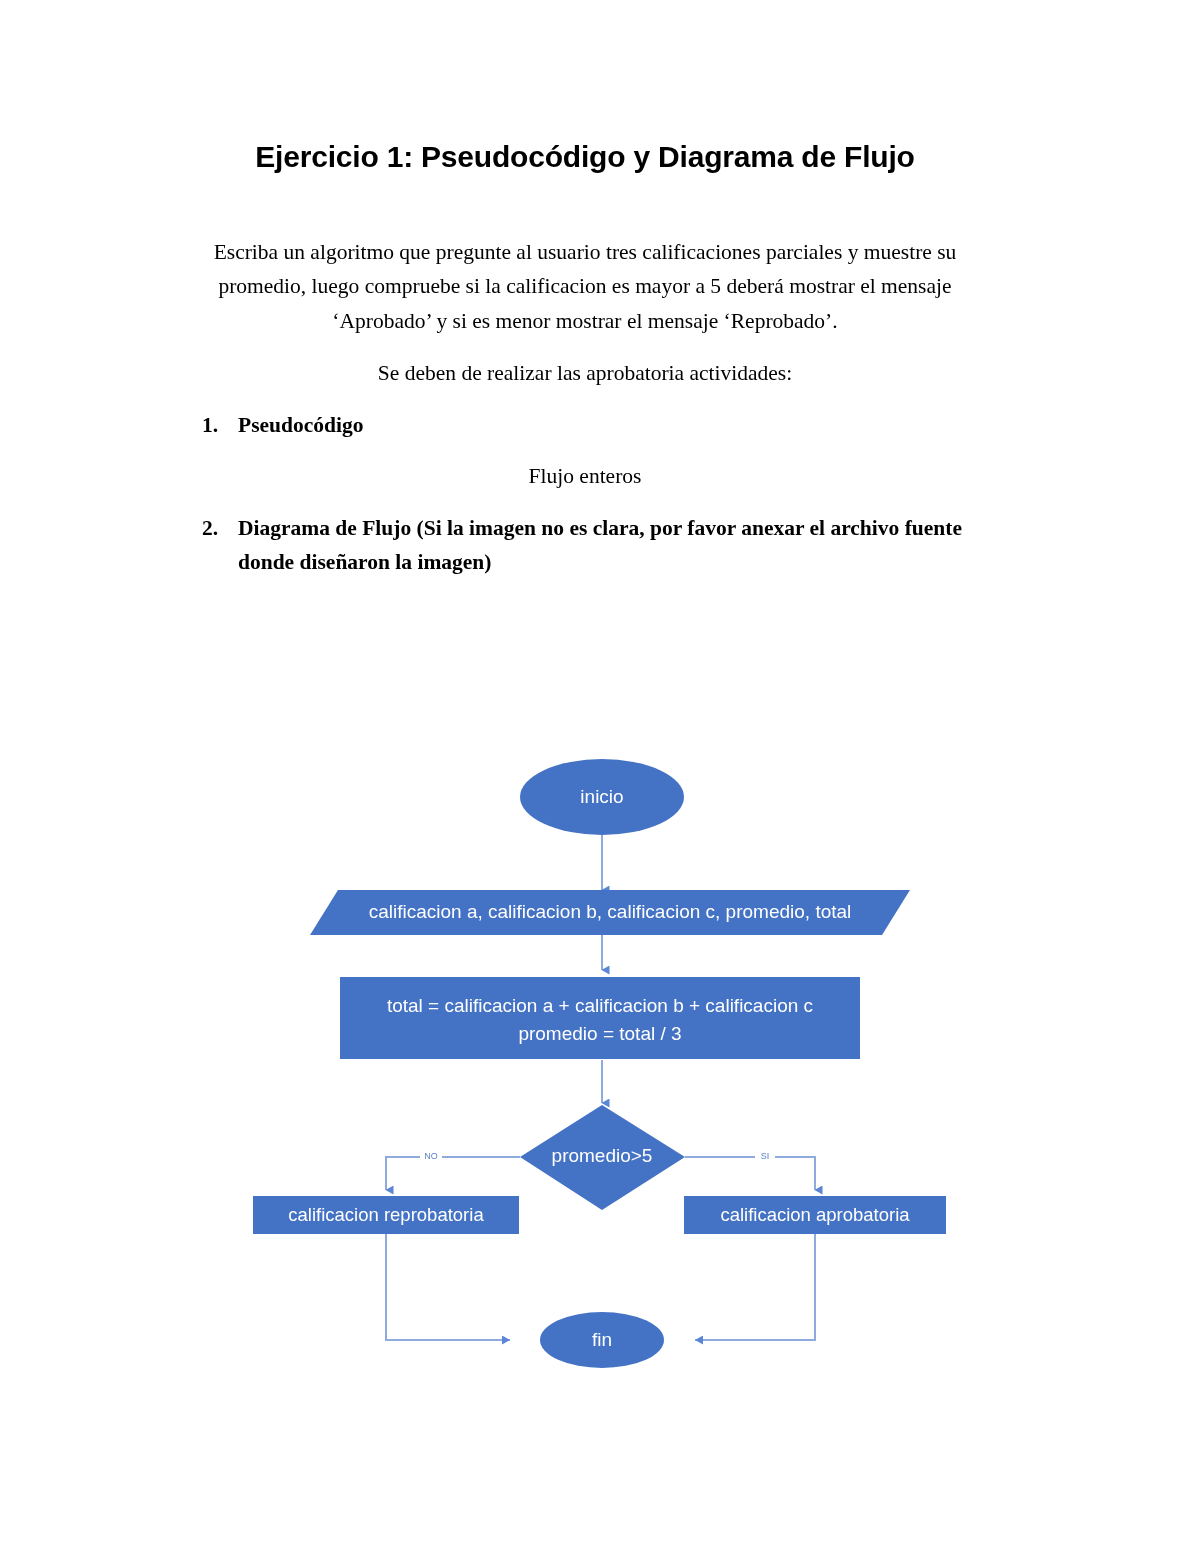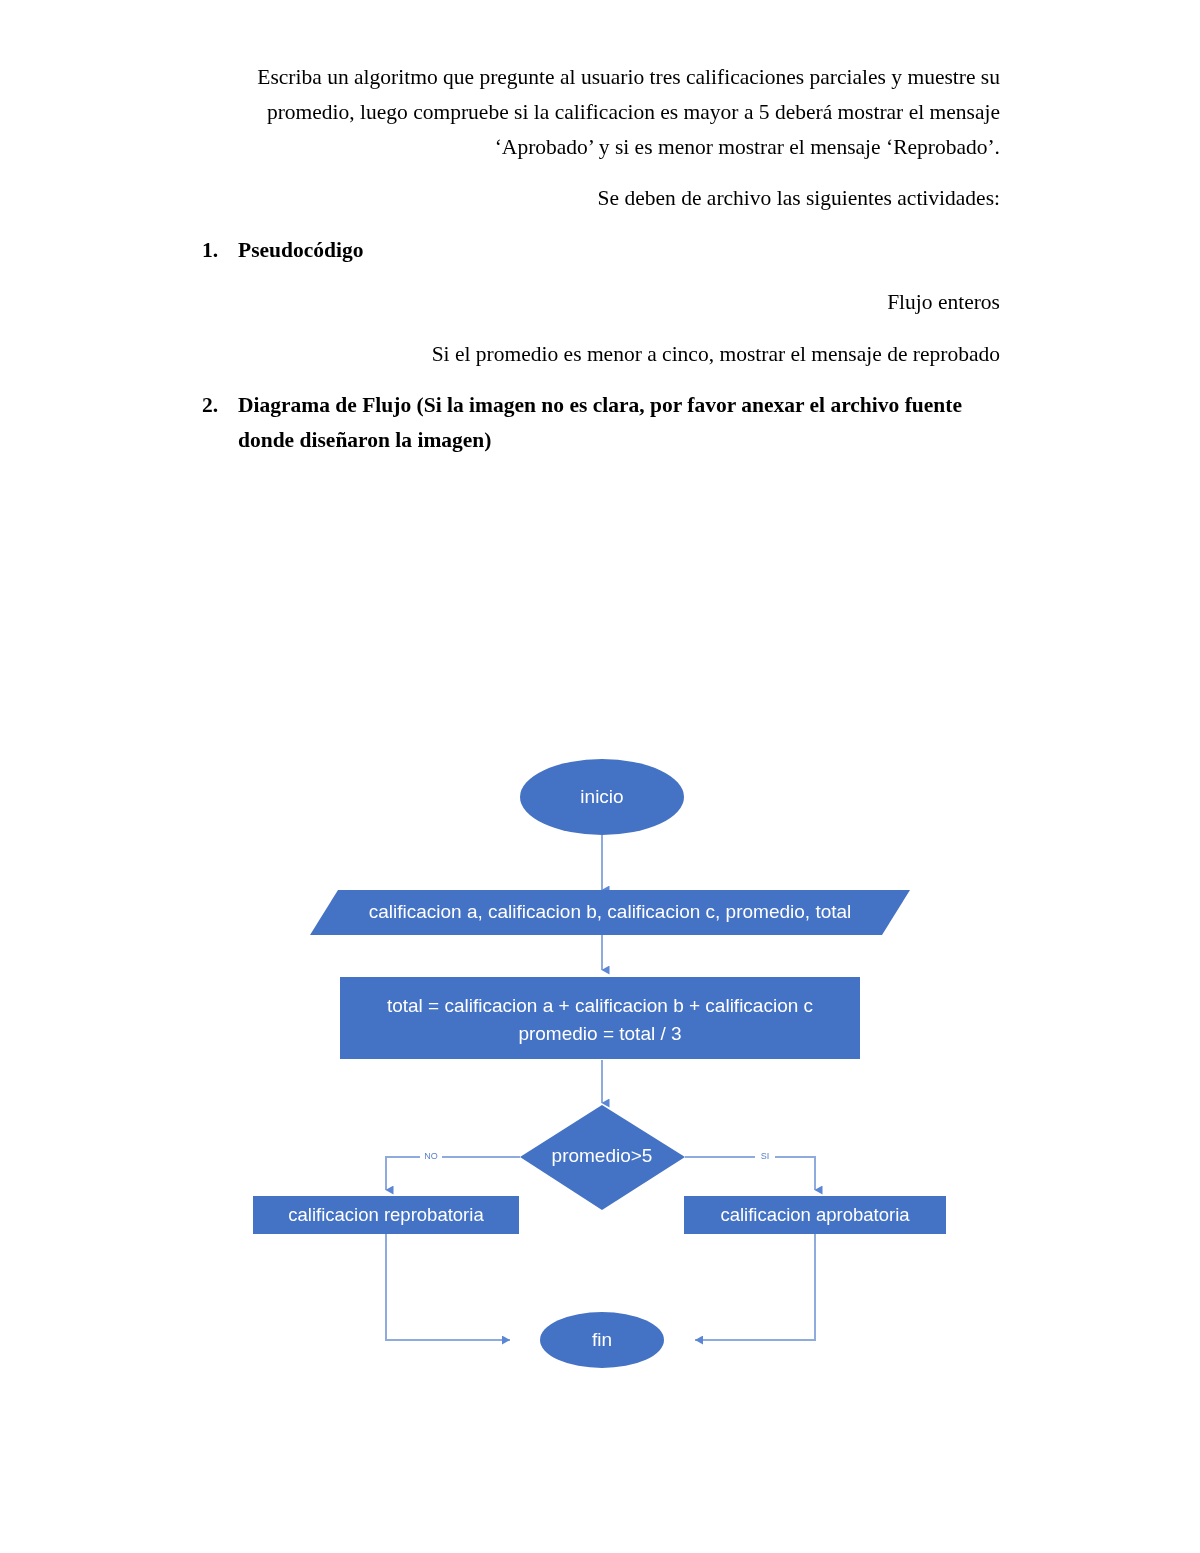--- a/index.html
+++ b/index.html
@@ -38,21 +38,21 @@
     margin: 0;
     padding-top: 140px;
     letter-spacing: -0.2px;
   }
 
   p.body-text {
     font-family: "Liberation Serif", serif;
     font-size: 21.5px;
     line-height: 1.62;
     margin: 0;
-    text-align: right;
+    text-align: center;
   }
 
   .para-intro {
     padding-top: 60px;
   }
 
   .para-gap {
     padding-top: 17px;
   }
 
@@ -110,34 +110,34 @@
     text-anchor: middle;
     dominant-baseline: middle;
   }
 </style>
 </head>
 <body>
 
 <div class="page">
   <div class="content">
 
+    <h1 class="doc-title">Ejercicio 1: Pseudocódigo y Diagrama de Flujo</h1>
 
     <p class="body-text para-intro">Escriba un algoritmo que pregunte al usuario tres calificaciones parciales y muestre su promedio, luego compruebe si la calificacion es mayor a 5 deberá mostrar el mensaje ‘Aprobado’ y si es menor mostrar el mensaje ‘Reprobado’.</p>
 
-    <p class="body-text para-gap">Se deben de archivo las siguientes actividades:</p>
+    <p class="body-text para-gap">Se deben de realizar las aprobatoria actividades:</p>
 
     <ol class="activities">
       <li class="activity">
         <span class="num">1.</span>
         <span>Pseudocódigo</span>
       </li>
     </ol>
 
     <p class="body-text para-gap">Flujo enteros</p>
-    <p class="body-text para-gap">Si el promedio es menor a cinco, mostrar el mensaje de reprobado</p>
 
     <ol class="activities">
       <li class="activity">
         <span class="num">2.</span>
         <span>Diagrama de Flujo (Si la imagen no es clara, por favor anexar el archivo fuente donde diseñaron la imagen)</span>
       </li>
     </ol>
 
   </div>
 

